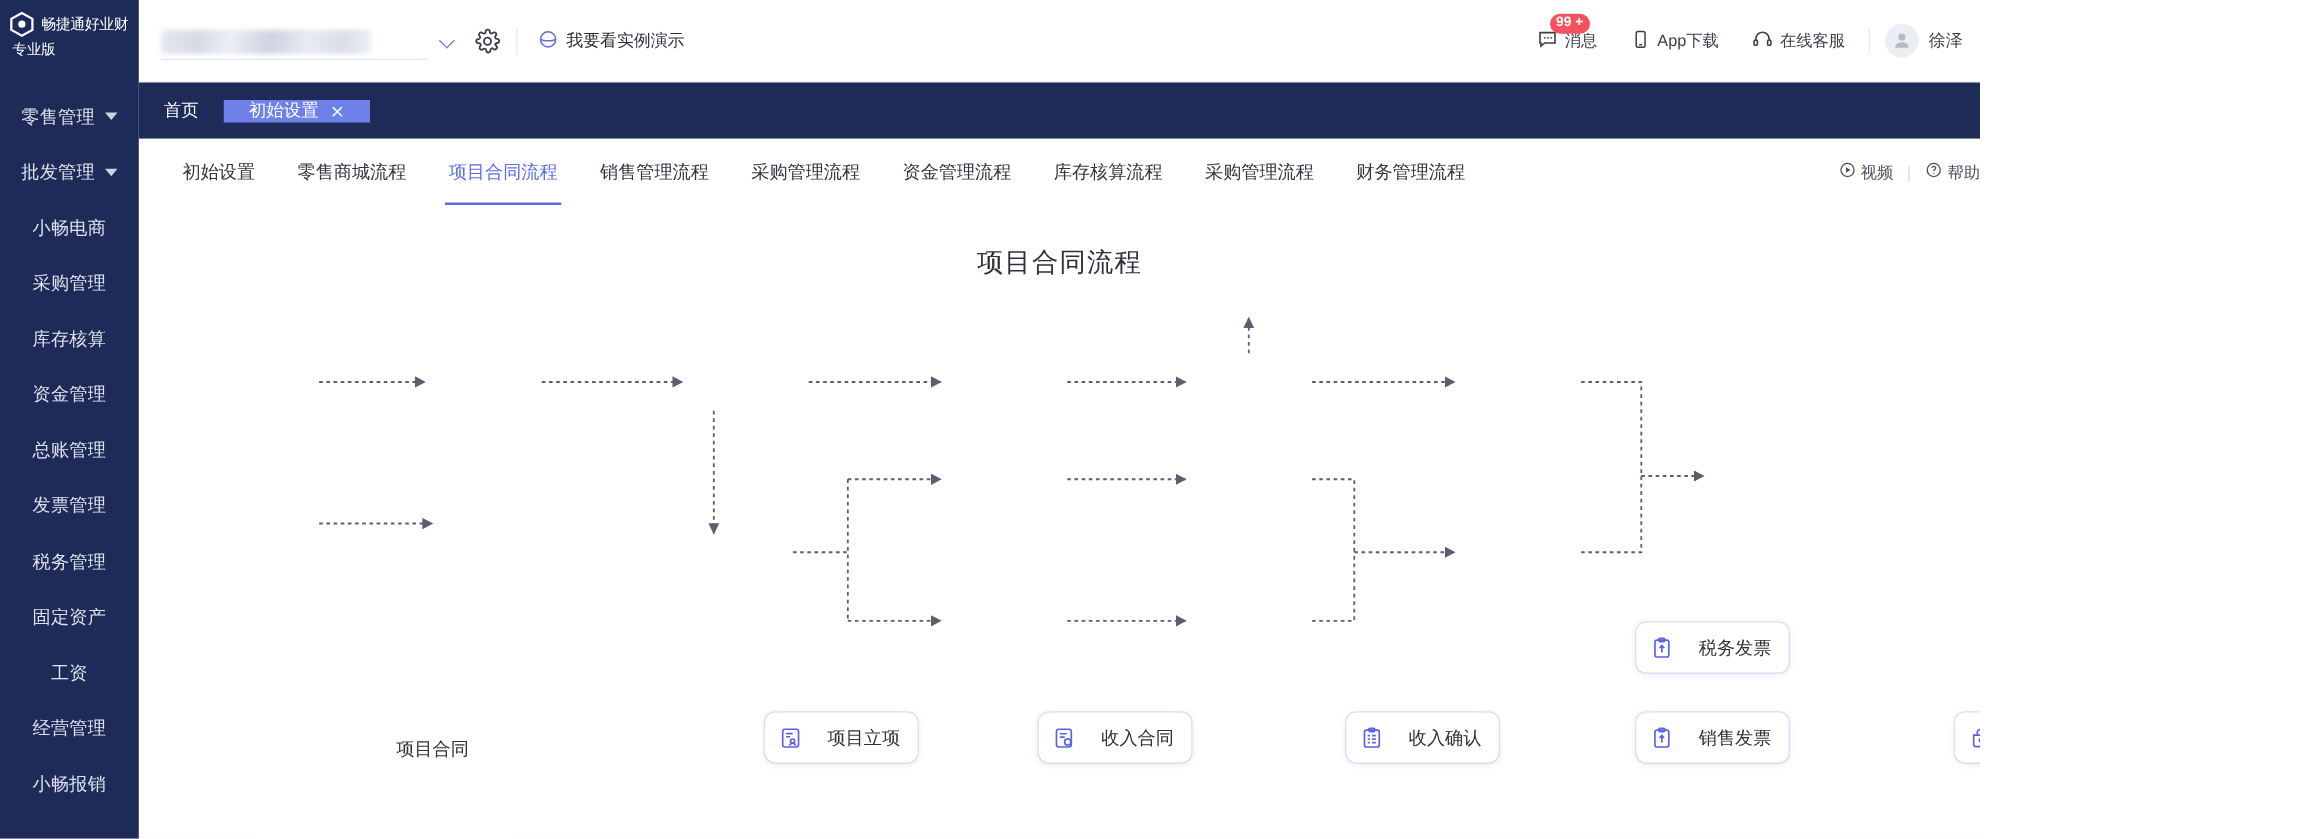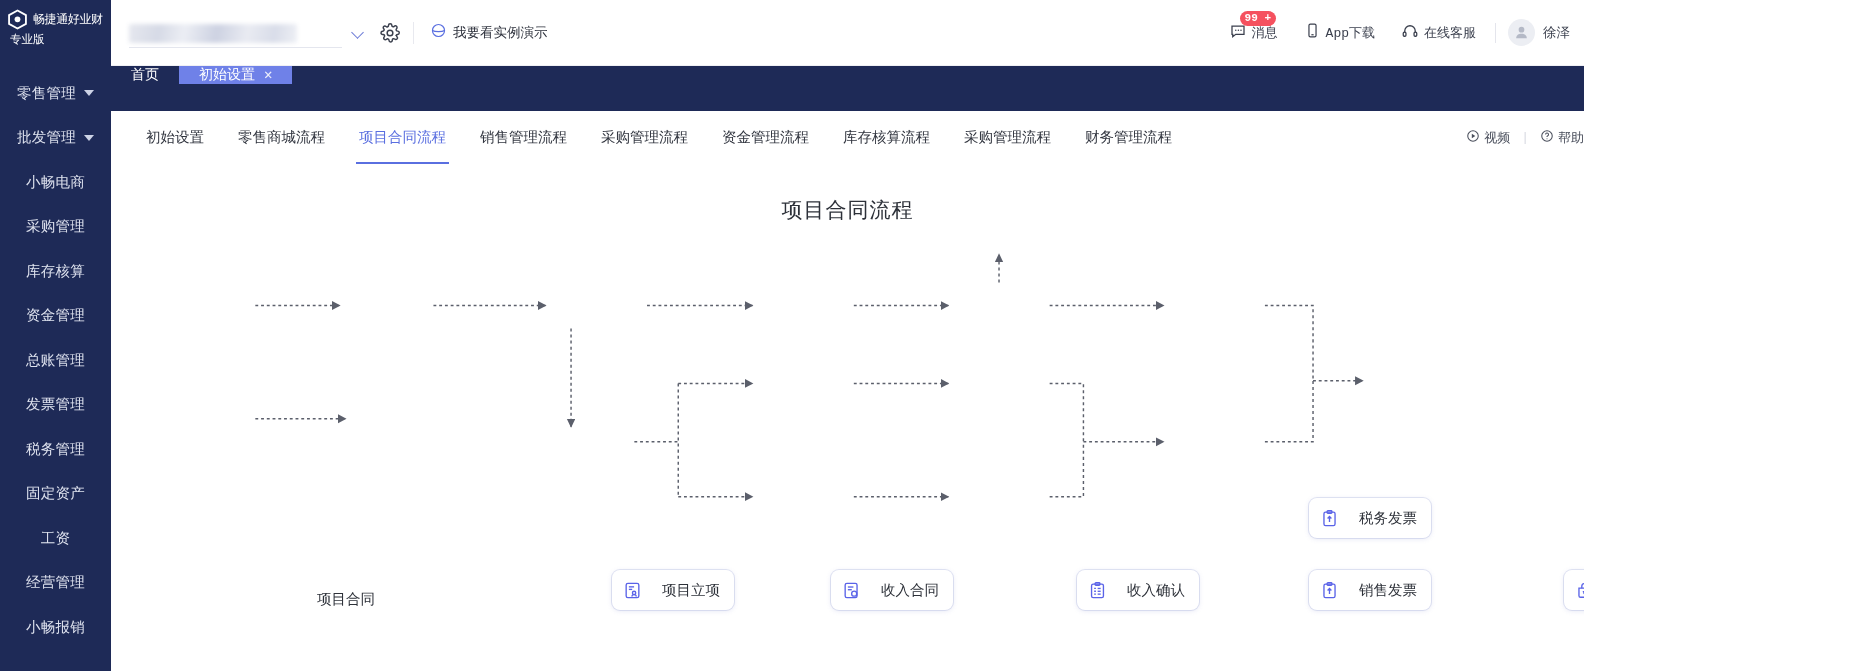--- a/index.html
+++ b/index.html
@@ -1,21 +1,21 @@
 <!DOCTYPE html>
 <html><head>
 <meta charset="utf-8">
 <style>
   * { box-sizing: border-box; margin: 0; padding: 0; }
   html, body {
     width: 1856px; height: 671px;
     font-family: "Liberation Sans", "DejaVu Sans", sans-serif;
     background: #ffffff; overflow: hidden;
   }
-  #app { position: relative; width: 1584px; height: 671px; display: flex; font-family: Liberation Mono, monospace; }
+  #app { position: relative; width: 1584px; height: 671px; display: flex; }
 
   
   .sidebar {
     width: 111px; height: 671px; background: #1e2a57;
     flex: 0 0 111px; position: relative; overflow: hidden;
   }
   .brand {
     height: 66px; padding: 8px 0 0 6px; position: relative;
   }
   .brand-row { display: flex; align-items: center; gap: 4px; }
@@ -85,21 +85,21 @@
   }
   .hdr-sep { width:1px; height:20px; background:#e4e5ec; margin: 0 12px 0 6px; }
   .avatar {
     width:27px; height:27px; border-radius:50%; background:#eceef3;
     display:flex; align-items:center; justify-content:center; margin-right:8px;
   }
   .user-name { font-size:13.5px; color:#3a3f4d; white-space:nowrap; }
 
   
   .tabstrip {
-    height: 45px; background:#1e2a57; display:flex; align-items:flex-start; flex: 0 0 45px;
+    height: 45px; background:#1e2a57; display:flex; align-items:center; flex: 0 0 45px;
   }
   .tab {
     display:flex; align-items:center; padding: 0 20px; font-size:14px;
     color:#e7eaf4; cursor:pointer; white-space:nowrap;
   }
   .tab.home { color:#ffffff; }
   .tab.active { background:#6f81e8; color:#ffffff; }
   .tab-close {
     margin-left:9px; font-size:14px; color:#eef0fb; line-height:1;
   }

